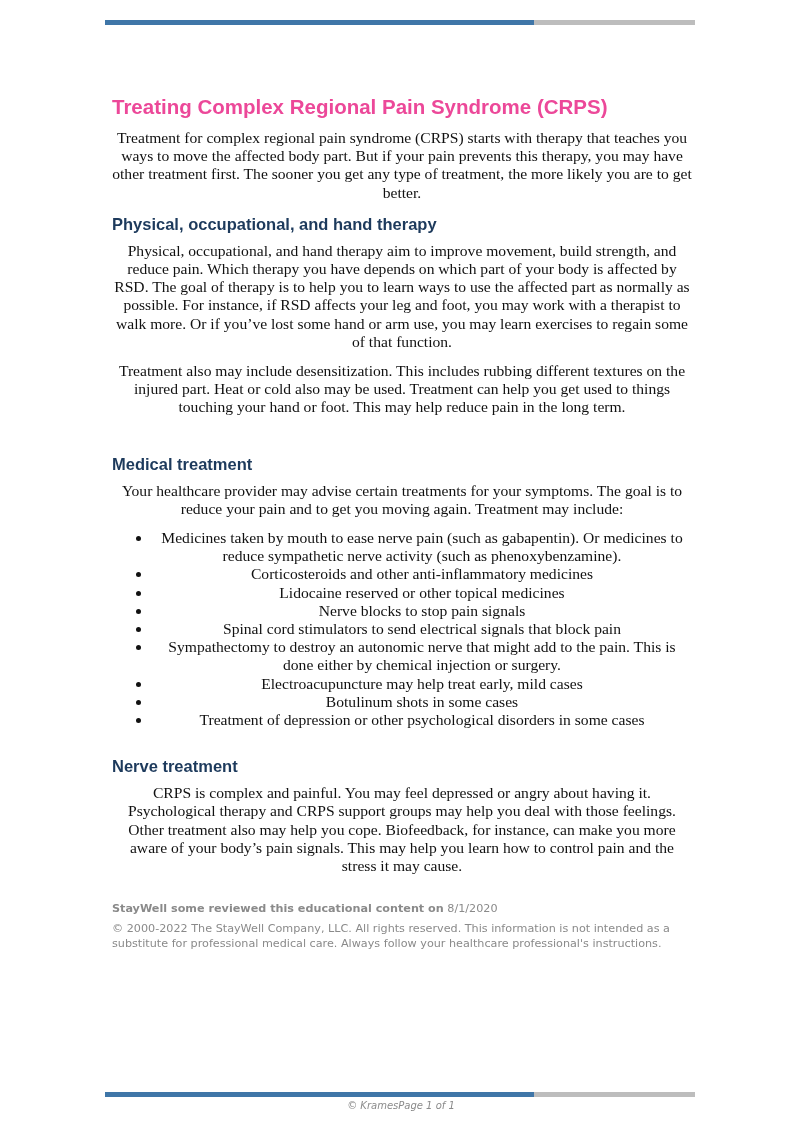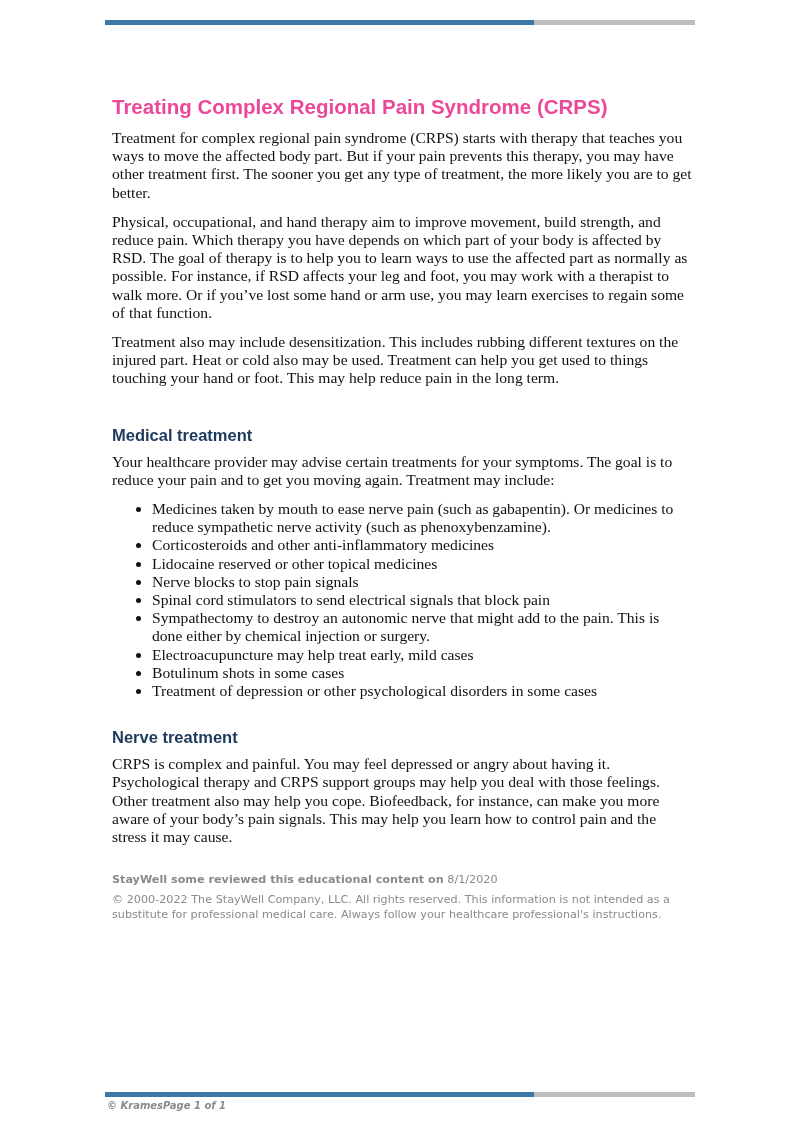--- a/index.html
+++ b/index.html
@@ -5,43 +5,44 @@
     html, body { margin: 0; padding: 0; background: #ffffff; }
     body { width: 800px; height: 1131px; position: relative; overflow: hidden; }
     .bar { position: absolute; left: 105px; width: 590px; height: 5px; display: flex; }
     .bar .blue { width: 429px; background: #3f76a8; height: 100%; }
     .bar .gray { flex: 1; background: #bdbdbd; height: 100%; }
     .bar.top { top: 20px; }
     .bar.bottom { top: 1092px; }
     .content { position: absolute; left: 112px; top: 94px; width: 580px; }
     h1 { font-family: "Liberation Sans", sans-serif; font-weight: bold; font-size: 20.5px; color: #ec4899; margin: 0 0 9px 0; line-height: 26px; }
     h2 { font-family: "Liberation Sans", sans-serif; font-weight: bold; font-size: 16.5px; color: #1d3a5c; margin: 0 0 7px 0; line-height: 22px; }
-    p { font-family: "Liberation Serif", serif; font-size: 15.6px; line-height: 18.2px; color: #111; margin: 0 0 11px 0; }
+    p { font-family: "Liberation Serif", serif; font-size: 15.6px; line-height: 18.2px; color: #111; margin: 0 0 11px 0; text-align: center; }
     ul { margin: 0; padding-left: 40px; font-family: "Liberation Serif", serif; font-size: 15.6px; line-height: 18.2px; color: #111; }
-    ul li { margin: 0; }
+    ul li { margin: 0; text-align: center; }
     .sec-med { margin-top: 36px; }
     .sec-other { margin-top: 26px; }
     .list { margin-top: 3px; }
     .footer-note { margin-top: 26px; font-family: "DejaVu Sans", sans-serif; font-size: 11.2px; color: #8a8a8a; line-height: 15px; }
     .footer-note .bold { font-weight: bold; }
     .footer-note .reviewed { margin-bottom: 5px; }
-    .foot { position: absolute; top: 1100px; left: 107px; width: 588px; display: flex; justify-content: flex-start; font-family: "DejaVu Sans", sans-serif; font-style: italic; font-size: 10px; color: #8a8a8a; font-weight: bold; }
+    .foot { position: absolute; top: 1100px; left: 107px; width: 588px; display: flex; justify-content: center; font-family: "DejaVu Sans", sans-serif; font-style: italic; font-size: 10px; color: #8a8a8a; }
   </style>
 </head>
 <body>
 
 <div class="bar top">
   <div class="blue"></div>
   <div class="gray"></div>
 </div>
 
 <div class="content">
   <h1>Treating Complex Regional Pain Syndrome (CRPS)</h1>
   <p>Treatment for complex regional pain syndrome (CRPS) starts with therapy that teaches you ways to move the affected body part. But if your pain prevents this therapy, you may have other treatment first. The sooner you get any type of treatment, the more likely you are to get better.</p>
 
+  <h2>Physical, occupational, and hand therapy</h2>
   <p>Physical, occupational, and hand therapy aim to improve movement, build strength, and reduce pain. Which therapy you have depends on which part of your body is affected by RSD. The goal of therapy is to help you to learn ways to use the affected part as normally as possible. For instance, if RSD affects your leg and foot, you may work with a therapist to walk more. Or if you’ve lost some hand or arm use, you may learn exercises to regain some of that function.</p>
   <p>Treatment also may include desensitization. This includes rubbing different textures on the injured part. Heat or cold also may be used. Treatment can help you get used to things touching your hand or foot. This may help reduce pain in the long term.</p>
 
   <h2 class="sec-med">Medical treatment</h2>
   <p>Your healthcare provider may advise certain treatments for your symptoms. The goal is to reduce your pain and to get you moving again. Treatment may include:</p>
   <ul class="list">
     <li>Medicines taken by mouth to ease nerve pain (such as gabapentin). Or medicines to reduce sympathetic nerve activity (such as phenoxybenzamine).</li>
     <li>Corticosteroids and other anti-inflammatory medicines</li>
     <li>Lidocaine reserved or other topical medicines</li>
     <li>Nerve blocks to stop pain signals</li>

